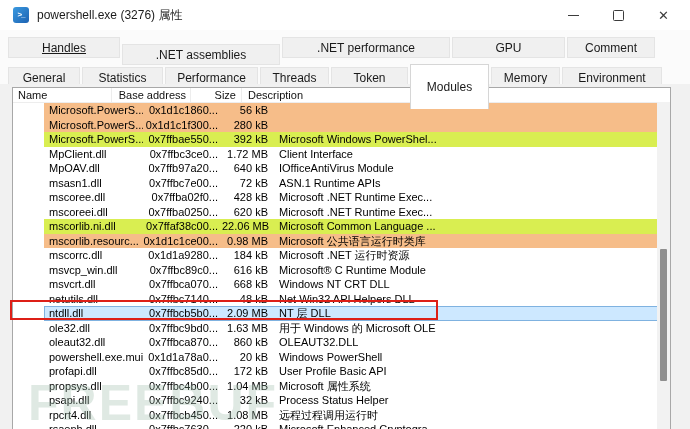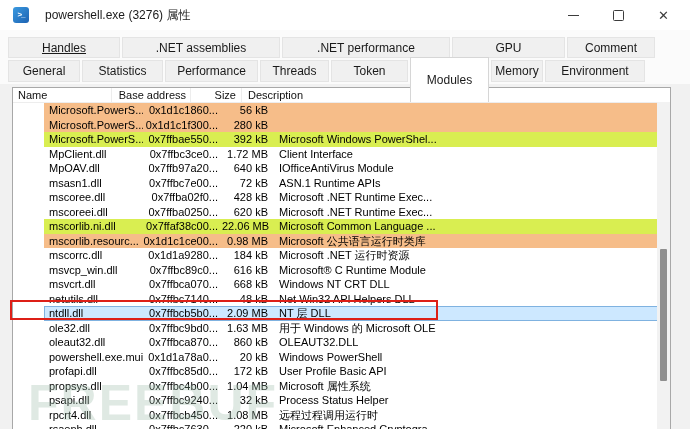--- a/index.html
+++ b/index.html
@@ -8,21 +8,21 @@
     background:#f1f1f1;font-family:"Liberation Sans","DejaVu Sans",sans-serif;
     color:#000;-webkit-font-smoothing:antialiased;
   }
   
   .titlebar{position:absolute;left:0;top:0;width:100%;height:30px;background:#ffffff;
     display:flex;align-items:center;}
   .app-icon{width:16px;height:16px;margin-left:13px;border-radius:3px;
     background:linear-gradient(135deg,#3a9ae0,#1d62b2);
     display:flex;align-items:center;justify-content:center;flex:none;}
   .app-icon span{color:#fff;font-size:8px;font-weight:bold;line-height:1;letter-spacing:-1px;}
-  .title-text{margin-left:16px;font-size:12px;color:#1b1b1b;white-space:nowrap;}
+  .title-text{margin-left:8px;font-size:12px;color:#1b1b1b;white-space:nowrap;}
   .win-controls{position:absolute;right:4px;top:0;height:30px;display:flex;}
   .win-btn{width:45px;height:30px;display:flex;align-items:center;justify-content:center;
     color:#3c3c3c;font-size:12px;cursor:default;}
   .glyph-min{display:block;width:11px;height:0;border-top:1.4px solid #3c3c3c;}
   .glyph-max{display:block;width:9px;height:9px;border:1.4px solid #3c3c3c;border-radius:1.5px;}
   .glyph-close{font-size:13px;line-height:1;}
   
   .tabstrip{position:absolute;left:0;top:30px;width:100%;height:54px;background:#fbfbfb;
     padding:0;box-sizing:border-box;}
   .tabrow{display:flex;gap:2px;padding-left:8px;}
@@ -81,33 +81,33 @@
         </div>
       <div class="win-btn">
           <span class="glyph-close">✕</span>
         </div>
     </div>
   </div>
 
   <div class="tabstrip">
     <div class="tabrow tabrow1">
         <div class="tab" style="width: 112px; text-decoration: underline;">Handles</div>
-        <div class="tab" style="width: 158px;">.NET assemblies</div>
+        <div class="tab" style="width: 158px; margin-top: 7px;">.NET assemblies</div>
         <div class="tab" style="width: 168px;">.NET performance</div>
         <div class="tab" style="width: 113px; text-align: center;">GPU</div>
         <div class="tab" style="width: 88px;">Comment</div>
       </div>
     <div class="tabrow tabrow2">
         <div class="tab" style="width: 72px;">General</div>
         <div class="tab" style="width: 81px;">Statistics</div>
         <div class="tab" style="width: 93px;">Performance</div>
         <div class="tab" style="width: 69px;">Threads</div>
         <div class="tab" style="width: 77px;">Token</div>
         <div class="tab active" style="width: 79px;">Modules</div>
-        <div class="tab" style="width: 52px;">Memory</div>
+        <div class="tab" style="width: 69px;">Memory</div>
         <div class="tab" style="width: 100px;">Environment</div>
       </div>
   </div>
 
   <div class="content">
     <div class="listbox">
       <div class="lheader">
         <div class="hcell c-name">Name</div>
         <div class="hcell c-base">Base address</div>
         <div class="hcell c-size">Size</div>

